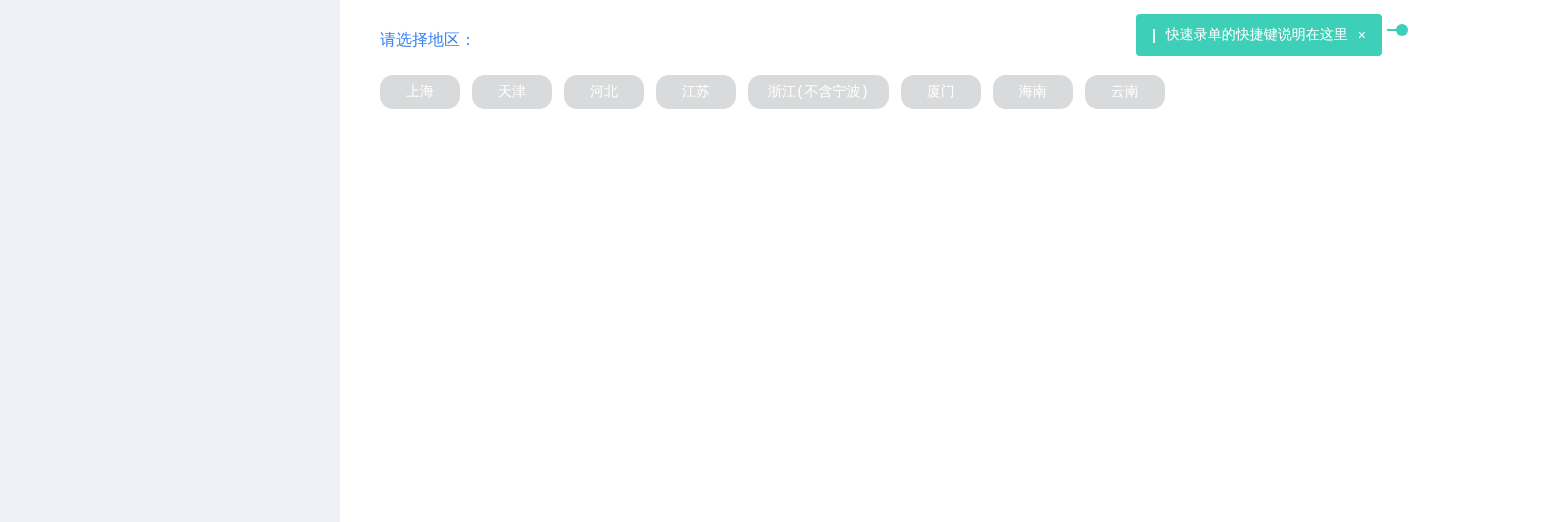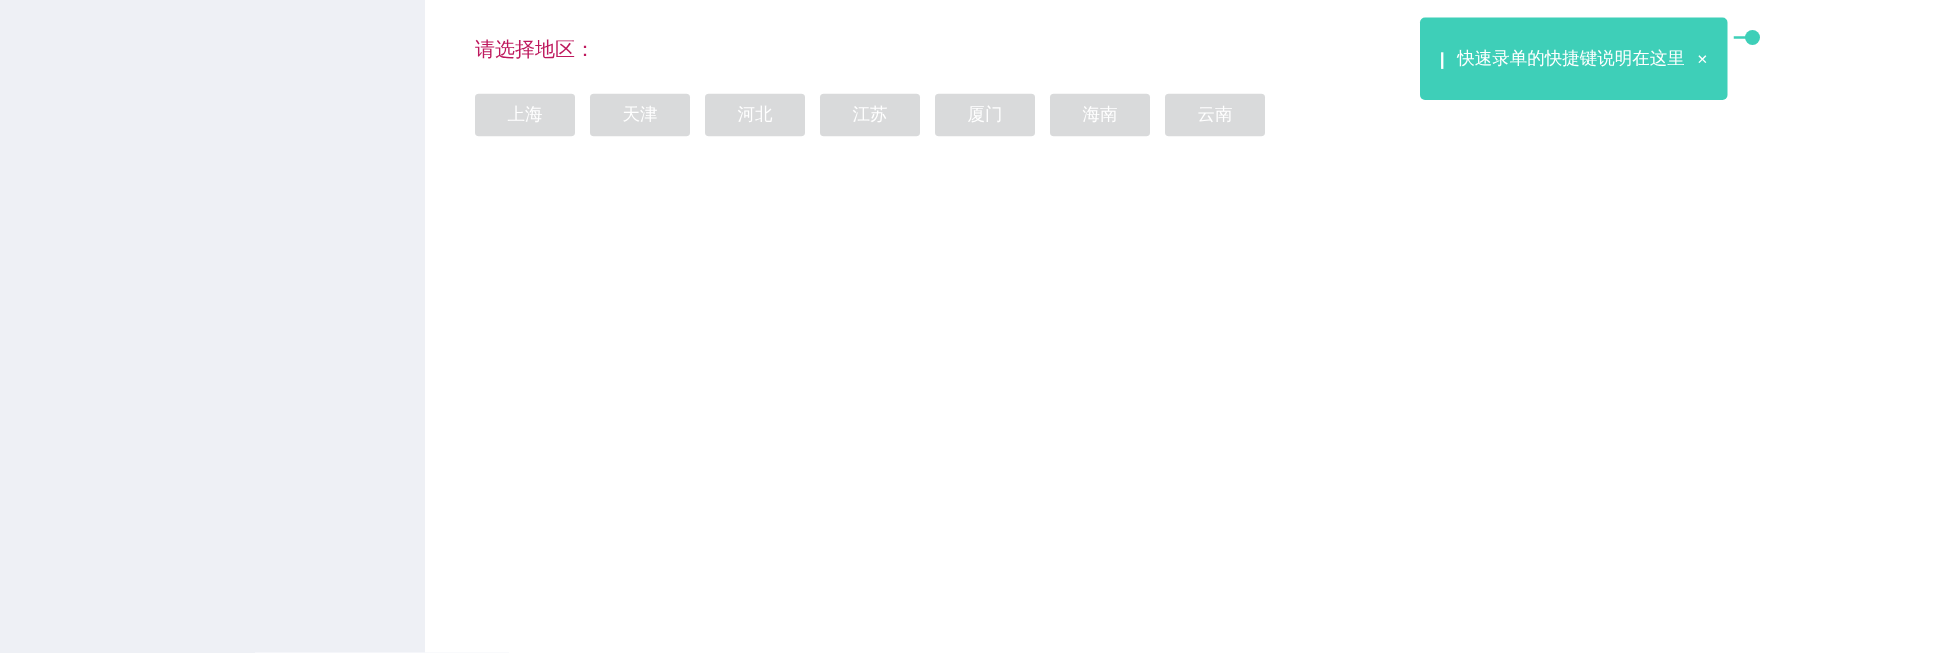--- a/index.html
+++ b/index.html
@@ -31,53 +31,53 @@
       left: 340px;
       top: 0;
       right: 0;
       bottom: 0;
       background: #ffffff;
       padding: 30px 40px;
     }
 
     .page-title {
       font-size: 16px;
-      color: #be185d;
+      color: #3b82f6;
       font-weight: normal;
       margin-bottom: 24px;
     }
 
     .region-buttons {
       display: flex;
       flex-wrap: wrap;
       gap: 12px;
     }
 
     .region-btn {
       padding: 8px 20px;
       background: #d9dadb;
       color: #ffffff;
       border: none;
-      border-radius: 3px;
+      border-radius: 13px;
       font-size: 14px;
       cursor: pointer;
       font-family: Liberation Mono, monospace;
       white-space: nowrap;
       min-width: 80px;
       text-align: center;
     }
 
     
     .tooltip-banner {
       position: absolute;
       top: 14px;
       right: 180px;
       background: #3ecfb8;
       color: #ffffff;
-      padding: 24px 16px;
+      padding: 12px 16px;
       border-radius: 4px;
       font-size: 14px;
       display: flex;
       align-items: center;
       gap: 10px;
       white-space: nowrap;
     }
 
     .tooltip-banner::before {
       content: '|';
@@ -122,20 +122,21 @@
 
 <div class="main-content">
   <div class="page-title">请选择地区：</div>
 
   <div class="region-buttons">
 
   <button class="region-btn">上海</button>
       <button class="region-btn">天津</button>
       <button class="region-btn">河北</button>
       <button class="region-btn">江苏</button>
+      <button class="region-btn">浙江(不含宁波)</button>
       <button class="region-btn">厦门</button>
       <button class="region-btn">海南</button>
       <button class="region-btn">云南</button>
     </div>
 </div>
 
 <div class="tooltip-banner">
   <span>快速录单的快捷键说明在这里</span>
   <button class="tooltip-close">×</button>
 </div>

